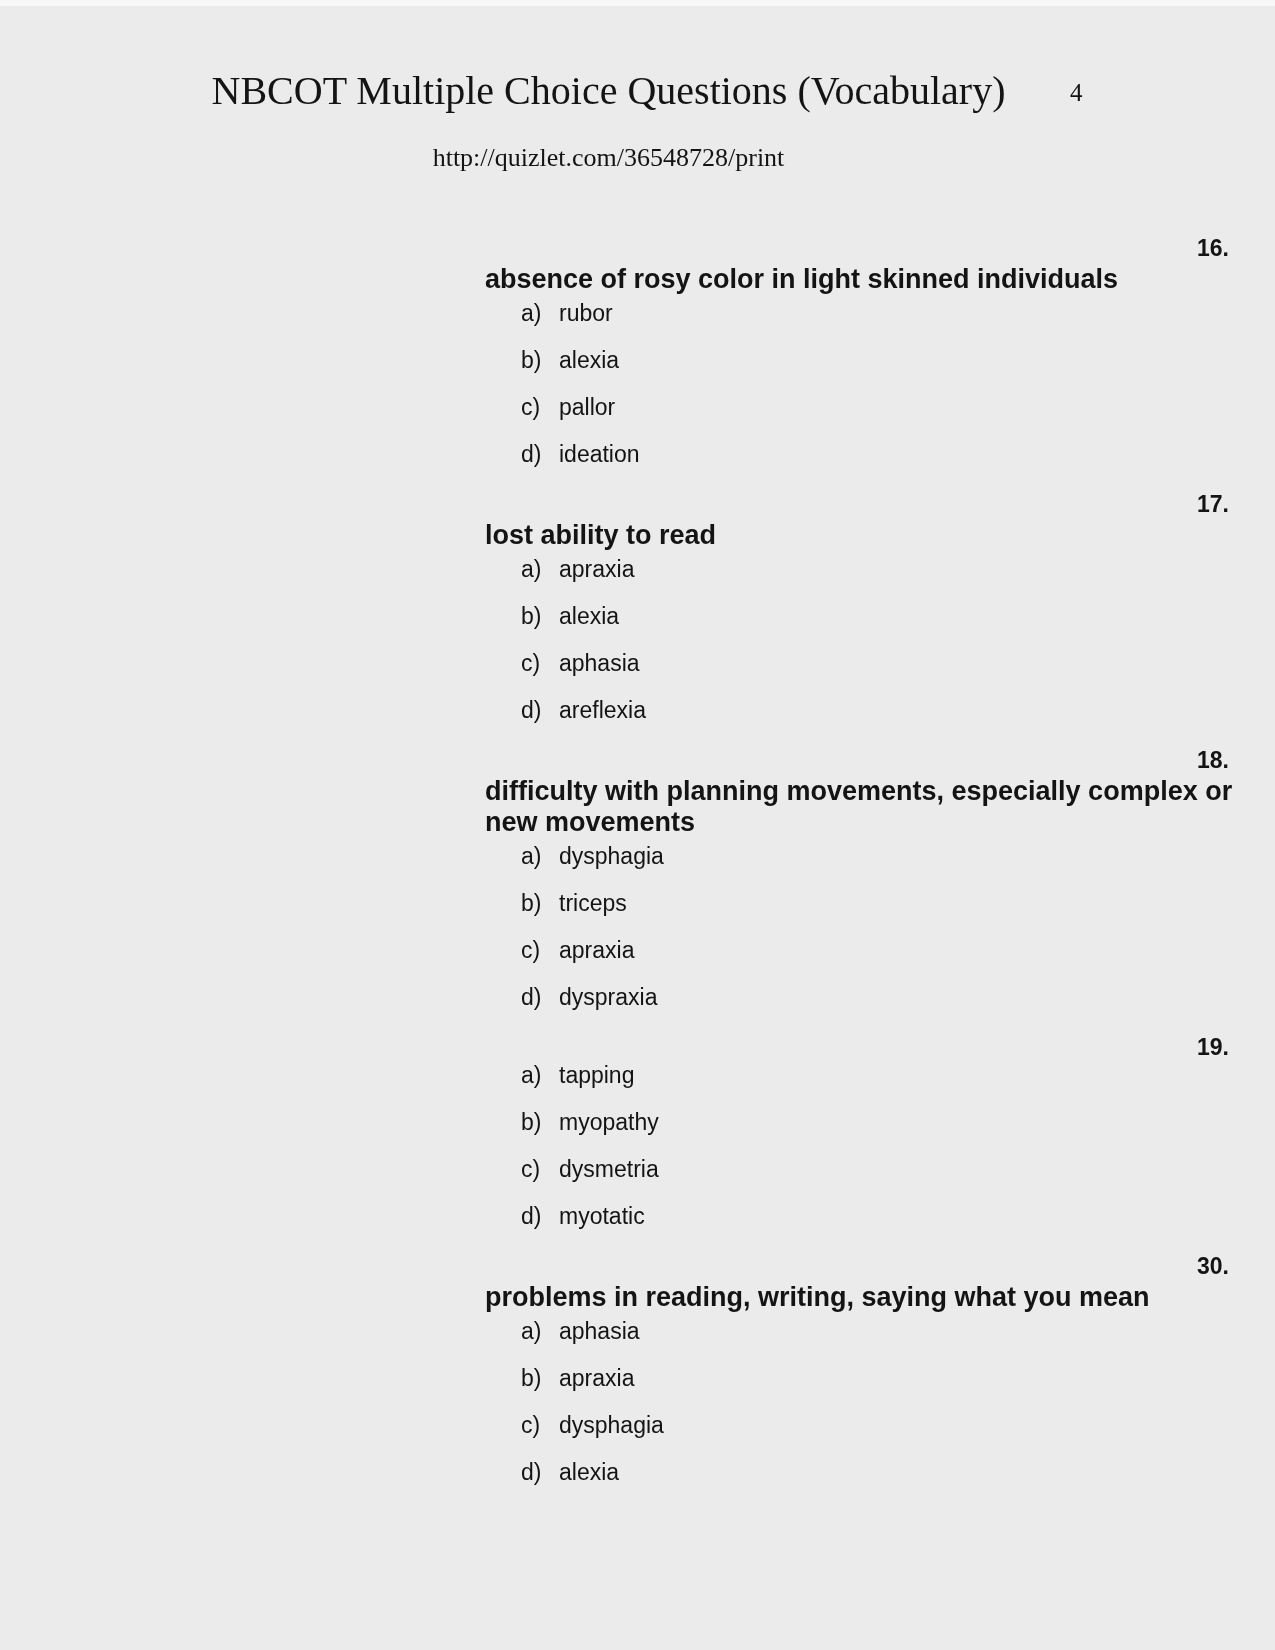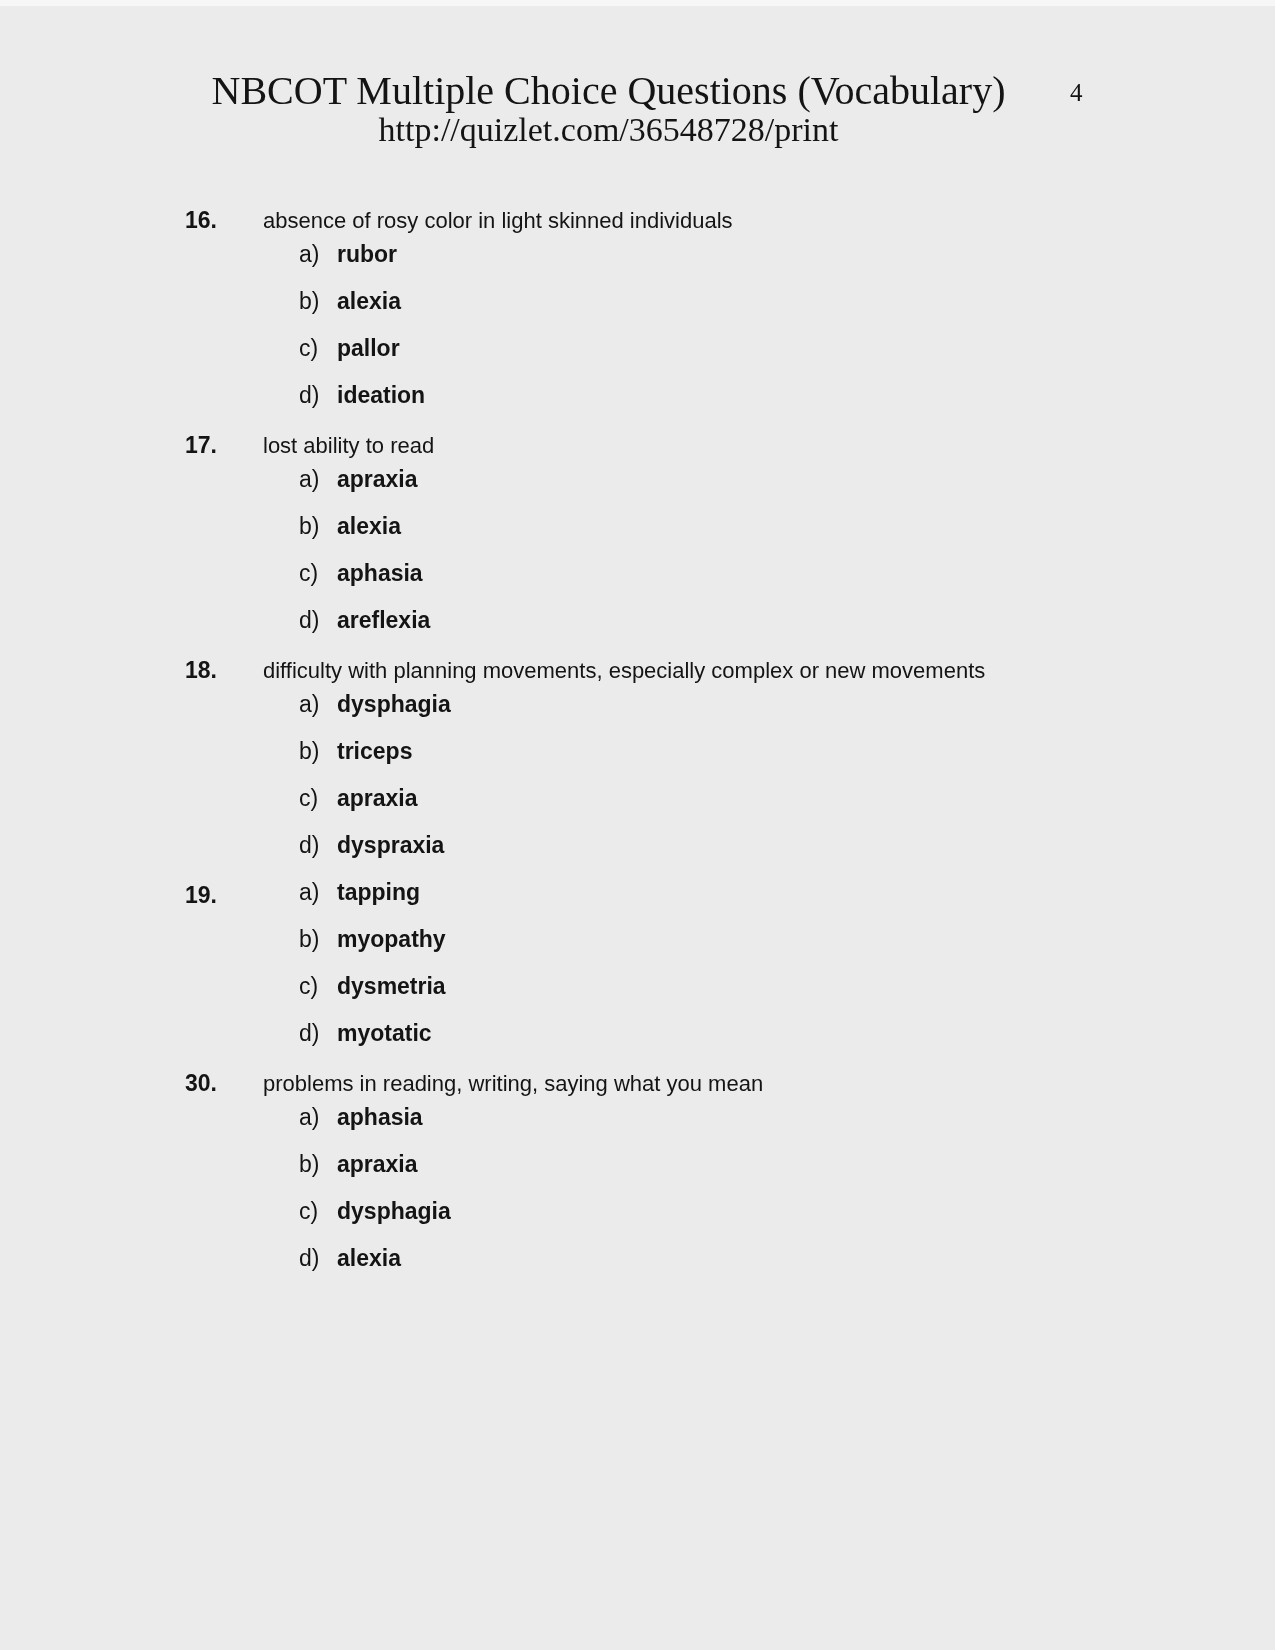--- a/index.html
+++ b/index.html
@@ -36,63 +36,64 @@
   }
   .page-number {
     position: absolute;
     left: 1070px;
     top: 80px;
     font-family: "Liberation Serif", serif;
     font-size: 25px;
     line-height: 25px;
   }
   .doc-url {
-    font-size: 34px;
+    font-size: 26px;
     line-height: 32px;
+    margin-top: 28px;
   }
   .question-list {
     margin-top: 59px;
   }
   .question {
     display: flex;
-    align-items: flex-start;
+    align-items: flex-end;
     margin-bottom: 0;
+    flex-direction: column;
   }
   .q-number {
     flex: none;
     margin-left: 185px;
     width: 78px;
     font-weight: bold;
     font-size: 23px;
     line-height: 31px;
   }
   .q-body {
     width: 790px;
   }
   .q-text {
-    font-weight: normal;
-    font-size: 22px;
+    font-weight: bold;
+    font-size: 27px;
     line-height: 31px;
     margin-bottom: 6px;
   }
   .option-row {
     display: flex;
     align-items: flex-start;
     font-size: 23px;
     line-height: 24px;
     margin-bottom: 23px;
   }
   .opt-letter {
     flex: none;
     margin-left: 36px;
     width: 38px;
   }
   .opt-text {
     flex: none;
-    font-weight: bold;
   }
 </style>
 </head>
 <body style="background: rgb(235, 235, 235); color: rgb(20, 20, 20);">
 
 <div class="top-strip"></div>
 
 <div class="page-header">
   <h1 class="doc-title">NBCOT Multiple Choice Questions (Vocabulary)</h1>
   <div class="doc-url">http://quizlet.com/36548728/print</div>

